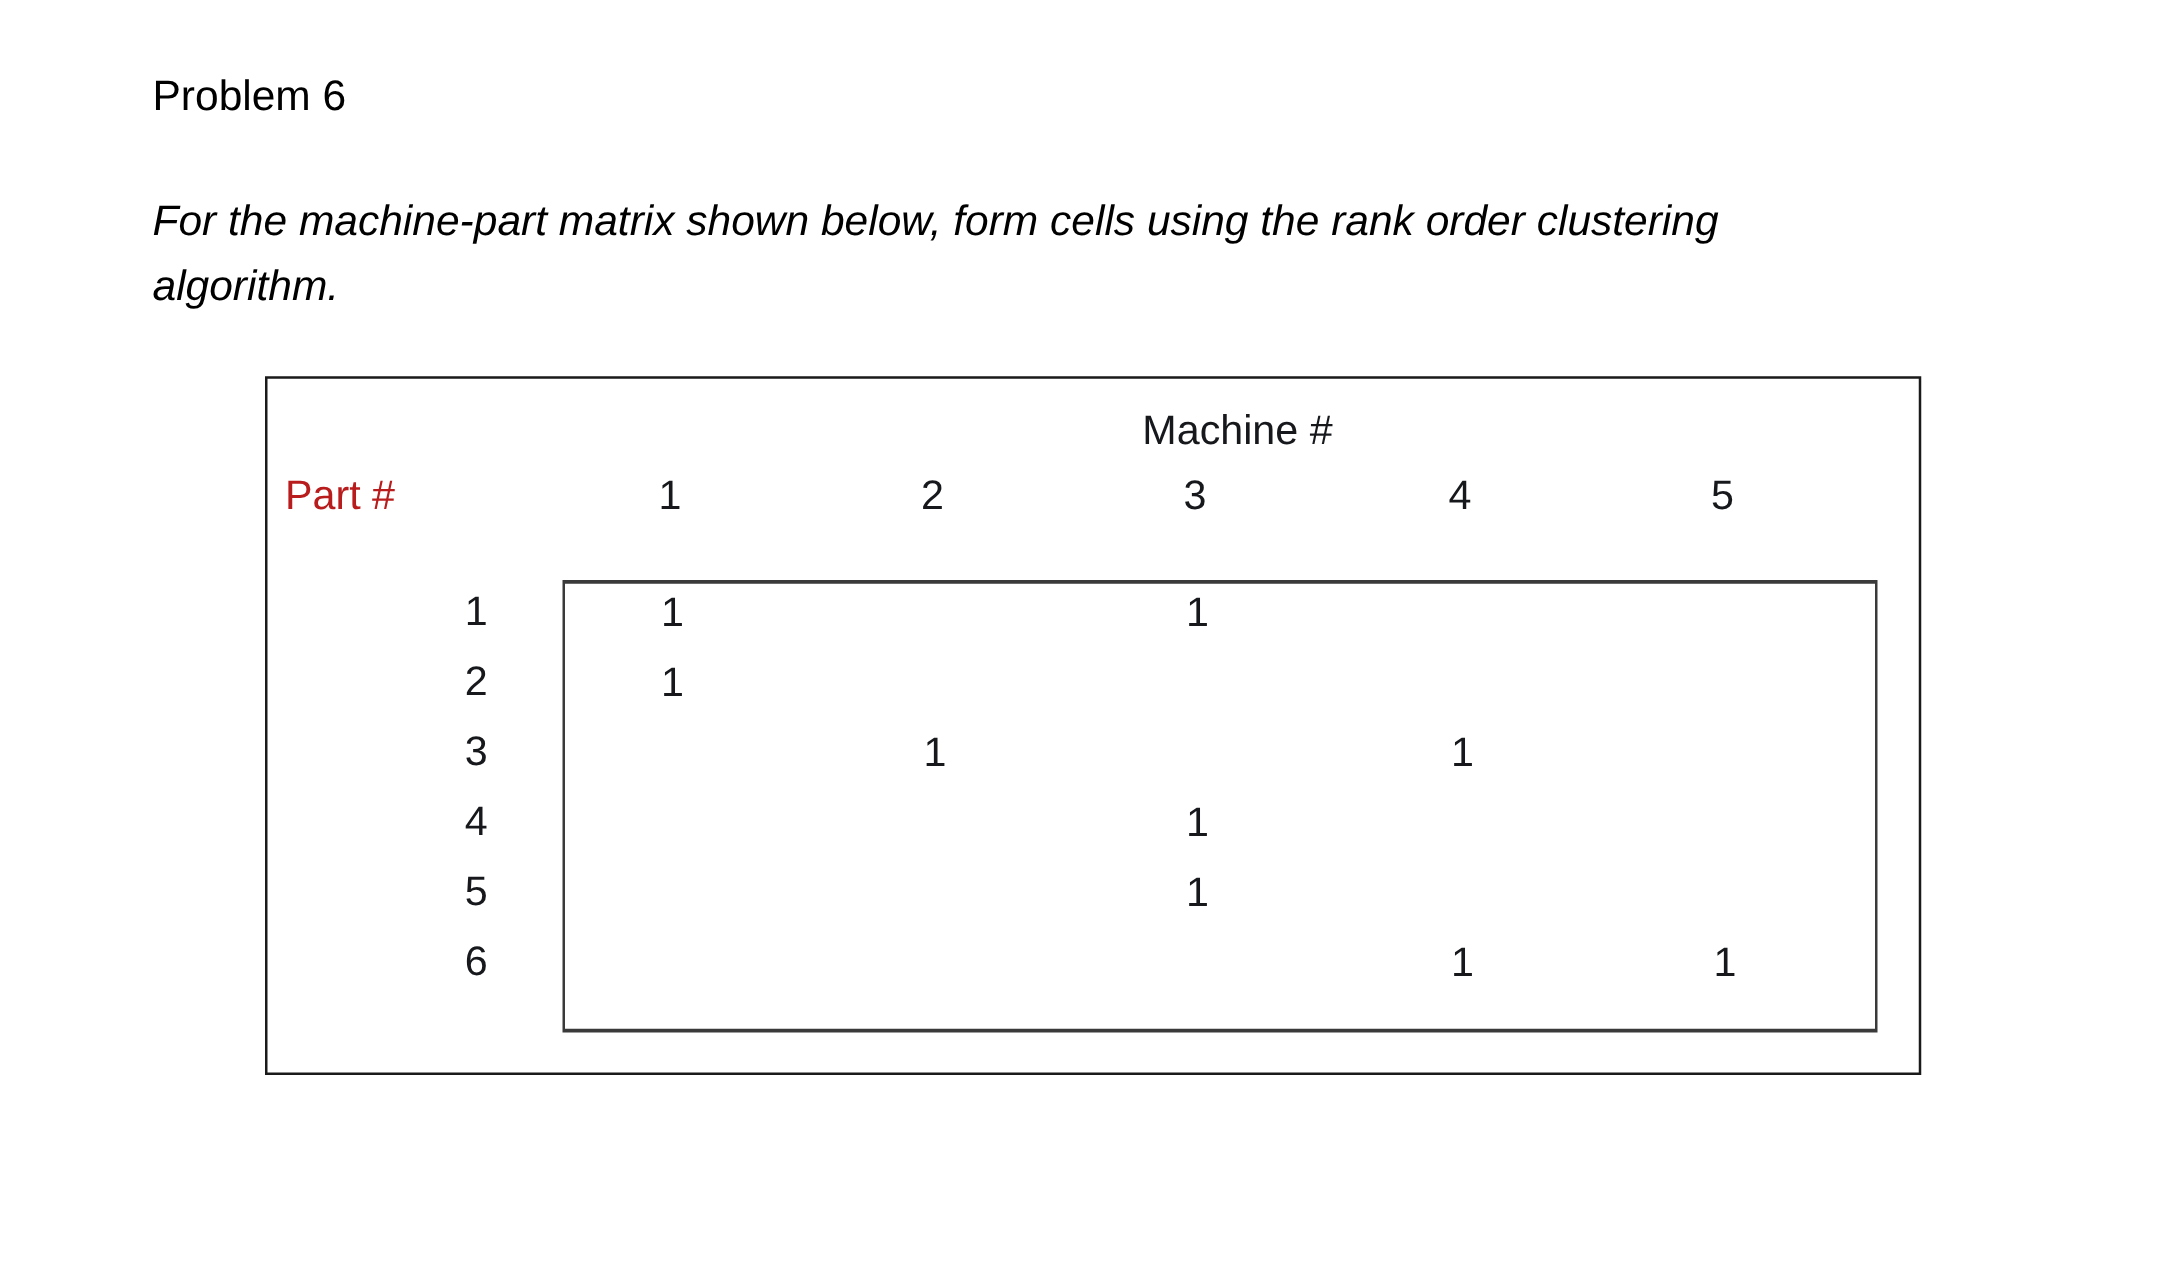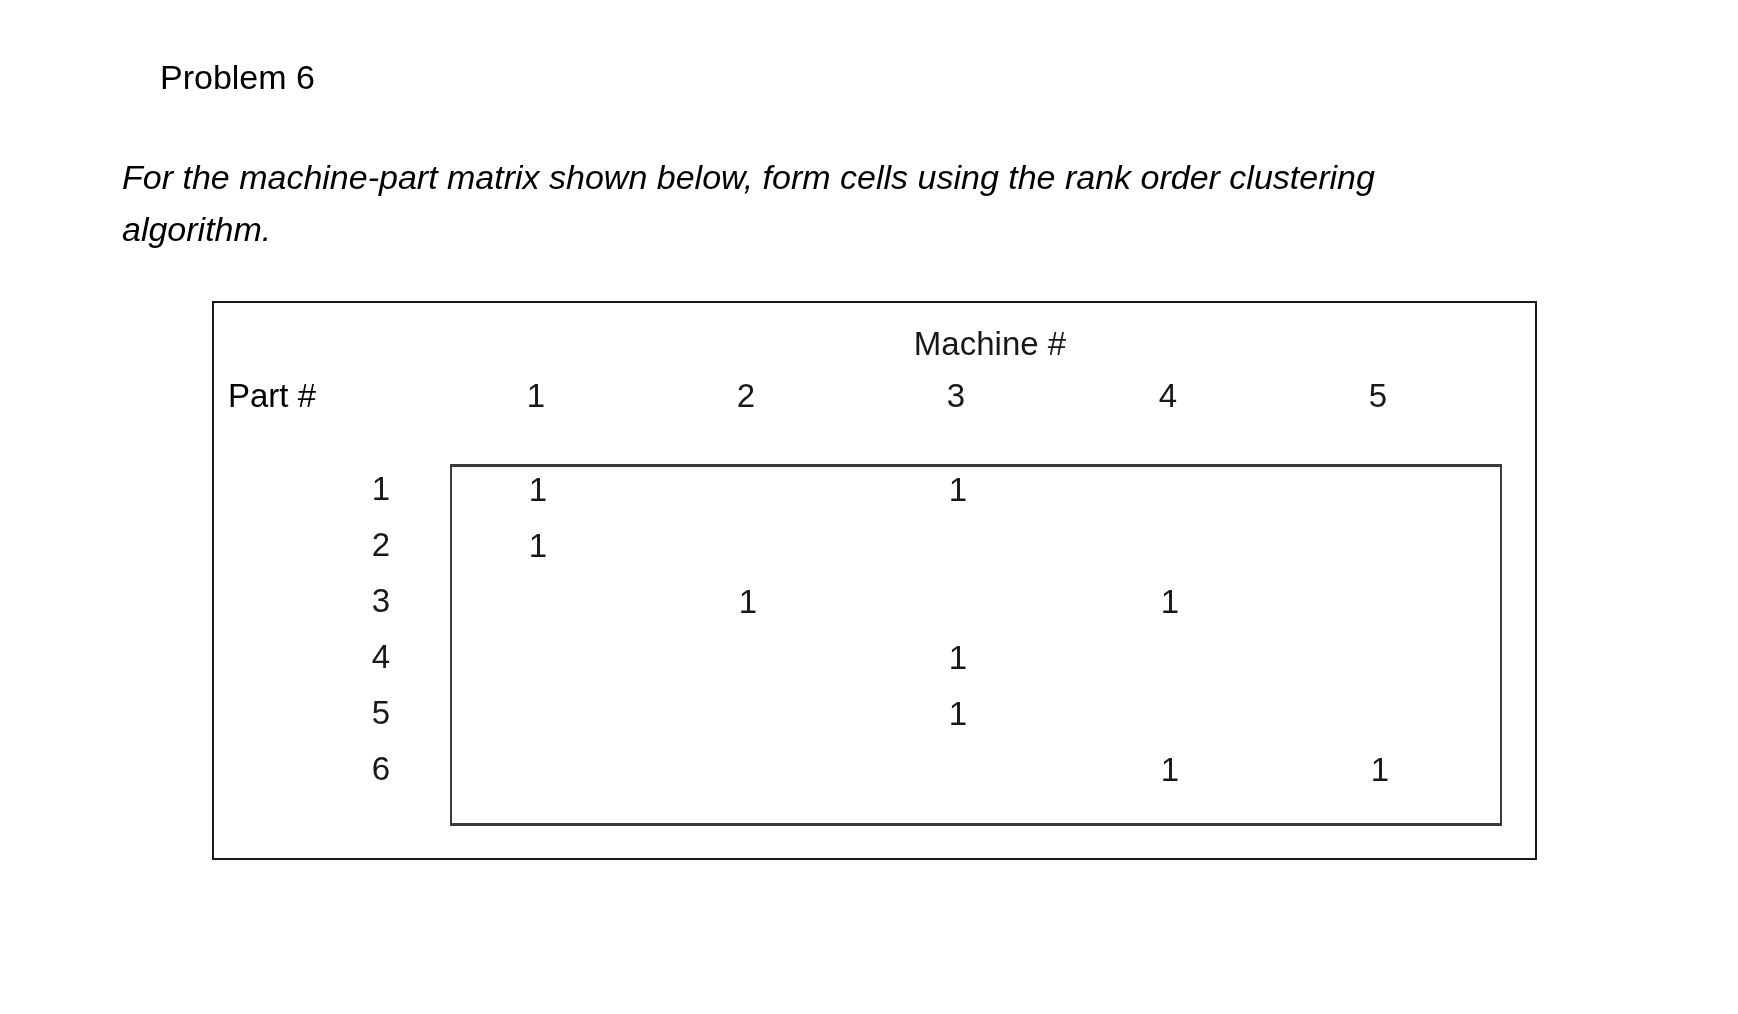--- a/index.html
+++ b/index.html
@@ -18,21 +18,20 @@
 
   
   .problem-title {
     position: absolute;
     left: 122px;
     top: 56px;
     font-size: 34px;
     line-height: 1.25;
     color: #000000;
     white-space: nowrap;
-    margin-left: 38px;
   }
   .problem-body {
     position: absolute;
     left: 122px;
     top: 152px;
     width: 1330px;
     font-size: 34px;
     line-height: 1.52;
     color: #000000;
     font-style: italic;
@@ -65,21 +64,21 @@
     left: 0;
     top: 74px;
     height: 52px;
     width: 100%;
   }
   .part-label {
     position: absolute;
     left: 14px;
     top: 0;
     font-size: 33px;
-    color: #000000;
+    color: #b91c1c;
     white-space: nowrap;
   }
   .col-head {
     position: absolute;
     top: 0;
     width: 60px;
     margin-left: -30px;
     text-align: center;
     font-size: 33px;
     color: #16181c;

